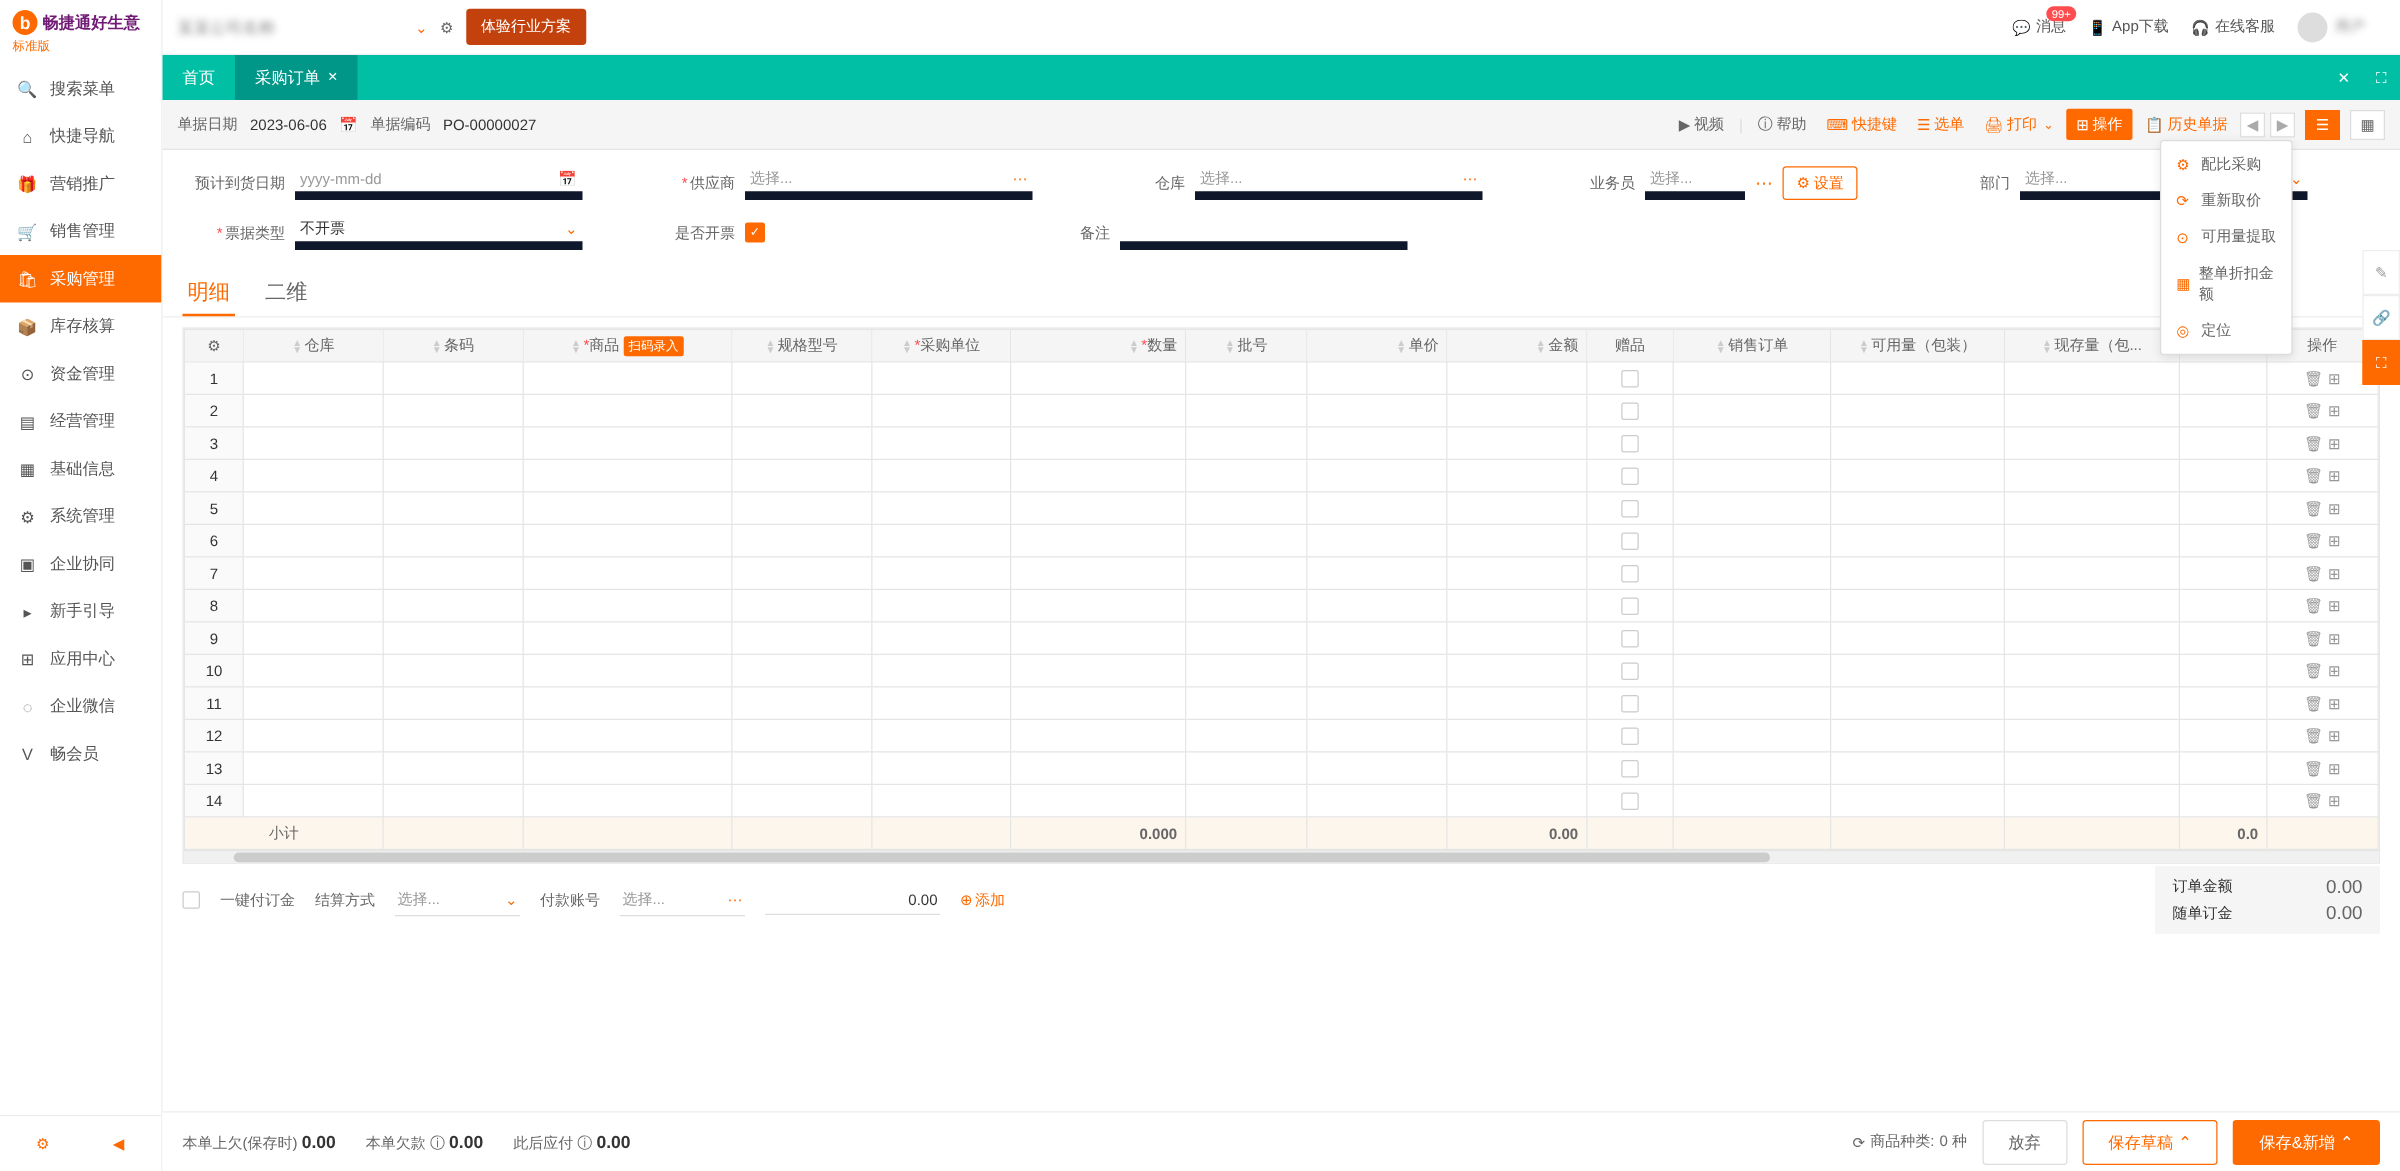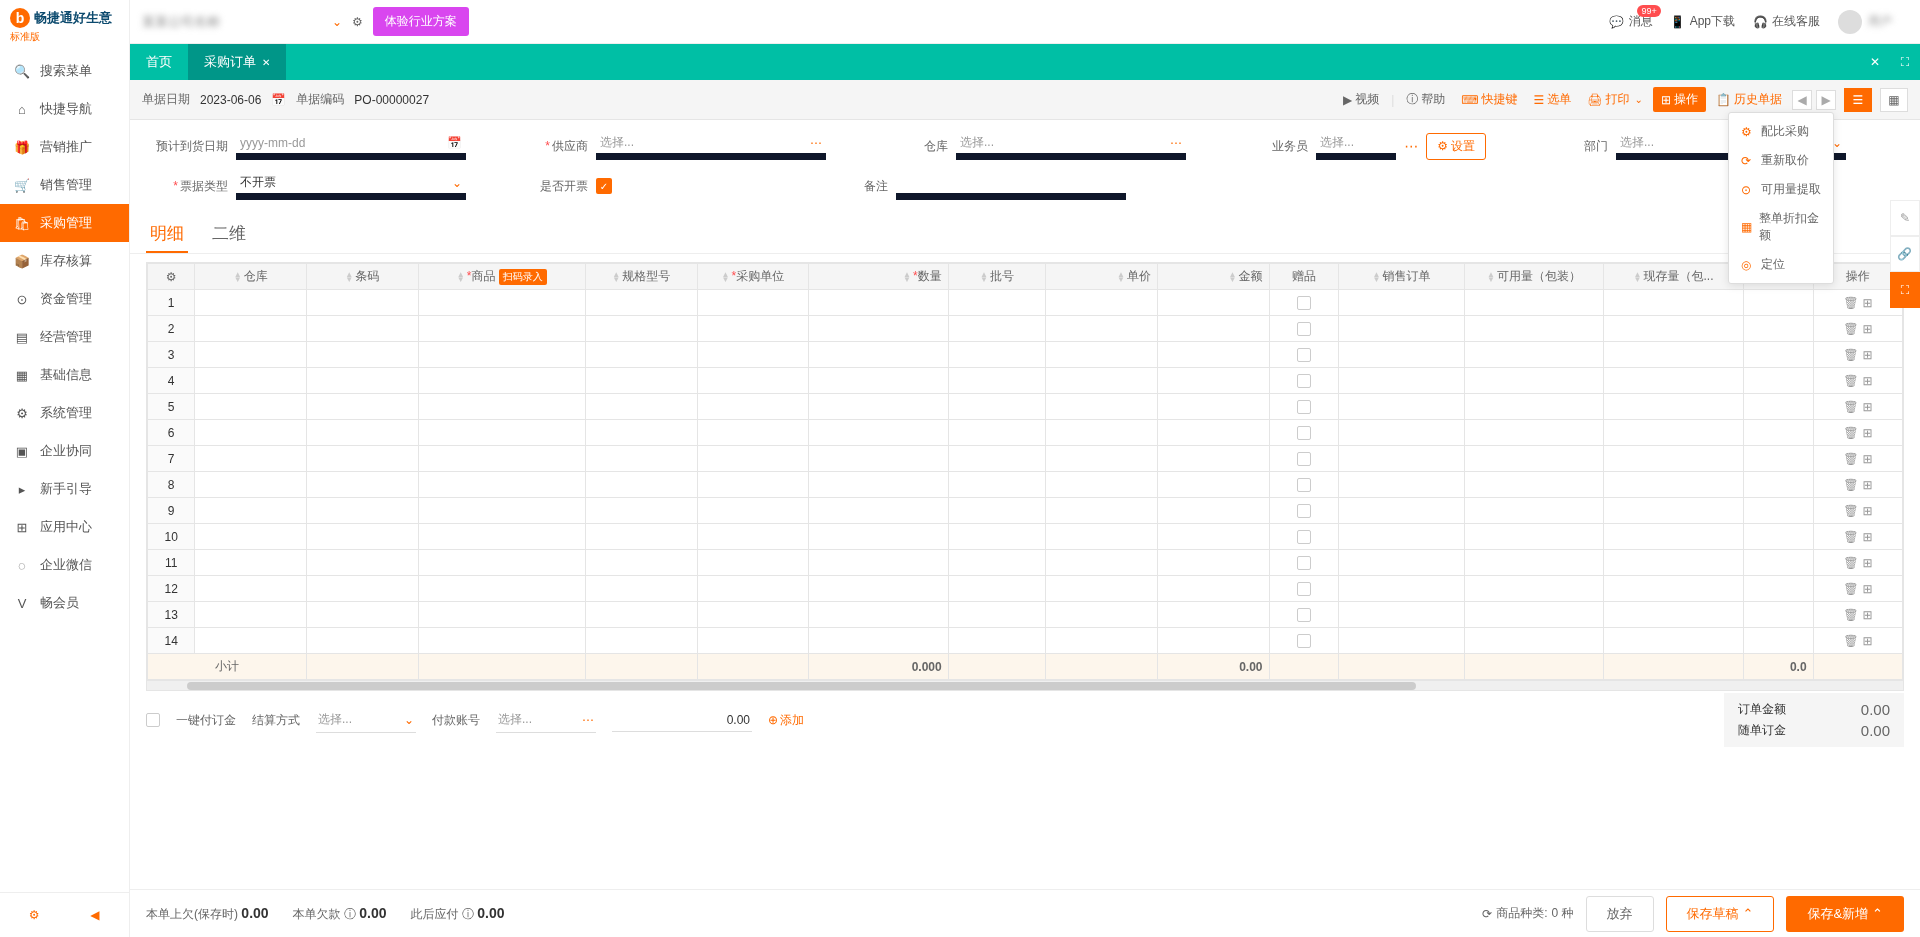--- a/index.html
+++ b/index.html
@@ -4,38 +4,38 @@
 <style>
 * { margin: 0; padding: 0; box-sizing: border-box; font-family: "Microsoft YaHei", Arial, sans-serif; }
 body { background: #fff; font-size: 12px; color: #333; overflow: hidden; }
 .app { display: flex; height: 937px; width: 1920px; position: relative; }
 
 
 .sidebar { width: 130px; background: #fff; border-right: 1px solid #eee; display: flex; flex-direction: column; }
 .logo-area { padding: 8px 10px; }
 .logo { display: flex; align-items: center; gap: 4px; }
 .logo-icon { width: 20px; height: 20px; background: #ff6a00; border-radius: 50%; display: flex; align-items: center; justify-content: center; color: #fff; font-weight: bold; font-size: 14px; }
-.logo-text { color: #0c4a6e; font-size: 13px; font-weight: bold; }
+.logo-text { color: #701a75; font-size: 13px; font-weight: bold; }
 .logo-sub { color: #ff6a00; font-size: 10px; margin-top: 2px; }
 .nav-list { flex: 1; }
 .nav-item { display: flex; align-items: center; gap: 10px; padding: 10px 14px; color: #555; cursor: pointer; font-size: 13px; }
 .nav-item.active { background: #ff6a00; color: #fff; }
 .nav-icon { width: 16px; height: 16px; display: inline-flex; align-items: center; justify-content: center; }
 .sidebar-footer { display: flex; padding: 8px; gap: 8px; border-top: 1px solid #eee; }
 .sf-btn { flex: 1; height: 28px; display: flex; align-items: center; justify-content: center; color: #ff6a00; cursor: pointer; }
 
 
 .main { flex: 1; display: flex; flex-direction: column; position: relative; }
 
 
 .topbar { height: 44px; display: flex; align-items: center; padding: 0 12px; border-bottom: 1px solid #eee; gap: 10px; }
 .top-company { color: #888; font-size: 13px; width: 180px; filter: blur(3px); }
 .top-caret { color: #ff6a00; }
 .top-gear { color: #666; cursor: pointer; }
-.top-trial { background: #d946ef; color: #fff; padding: 6px 12px; border-radius: 3px; cursor: pointer; font-size: 12px; }
+.top-trial { background: #c2410c; color: #fff; padding: 6px 12px; border-radius: 3px; cursor: pointer; font-size: 12px; }
 .top-right { margin-left: auto; display: flex; align-items: center; gap: 18px; color: #555; font-size: 12px; }
 .top-link { display: flex; align-items: center; gap: 4px; cursor: pointer; position: relative; }
 .badge99 { position: absolute; top: -8px; right: -8px; background: #ff4d4f; color: #fff; font-size: 9px; padding: 1px 4px; border-radius: 7px; }
 .avatar-area { display: flex; align-items: center; gap: 6px; }
 .avatar { width: 24px; height: 24px; border-radius: 50%; background: #ddd; }
 .user-name { color: #888; filter: blur(3px); width: 40px; }
 
 
 .tabs { height: 36px; background: #00bfa5; display: flex; align-items: center; position: relative; }
 .tab { height: 100%; padding: 0 16px; display: flex; align-items: center; gap: 6px; color: #fff; cursor: pointer; font-size: 13px; }

